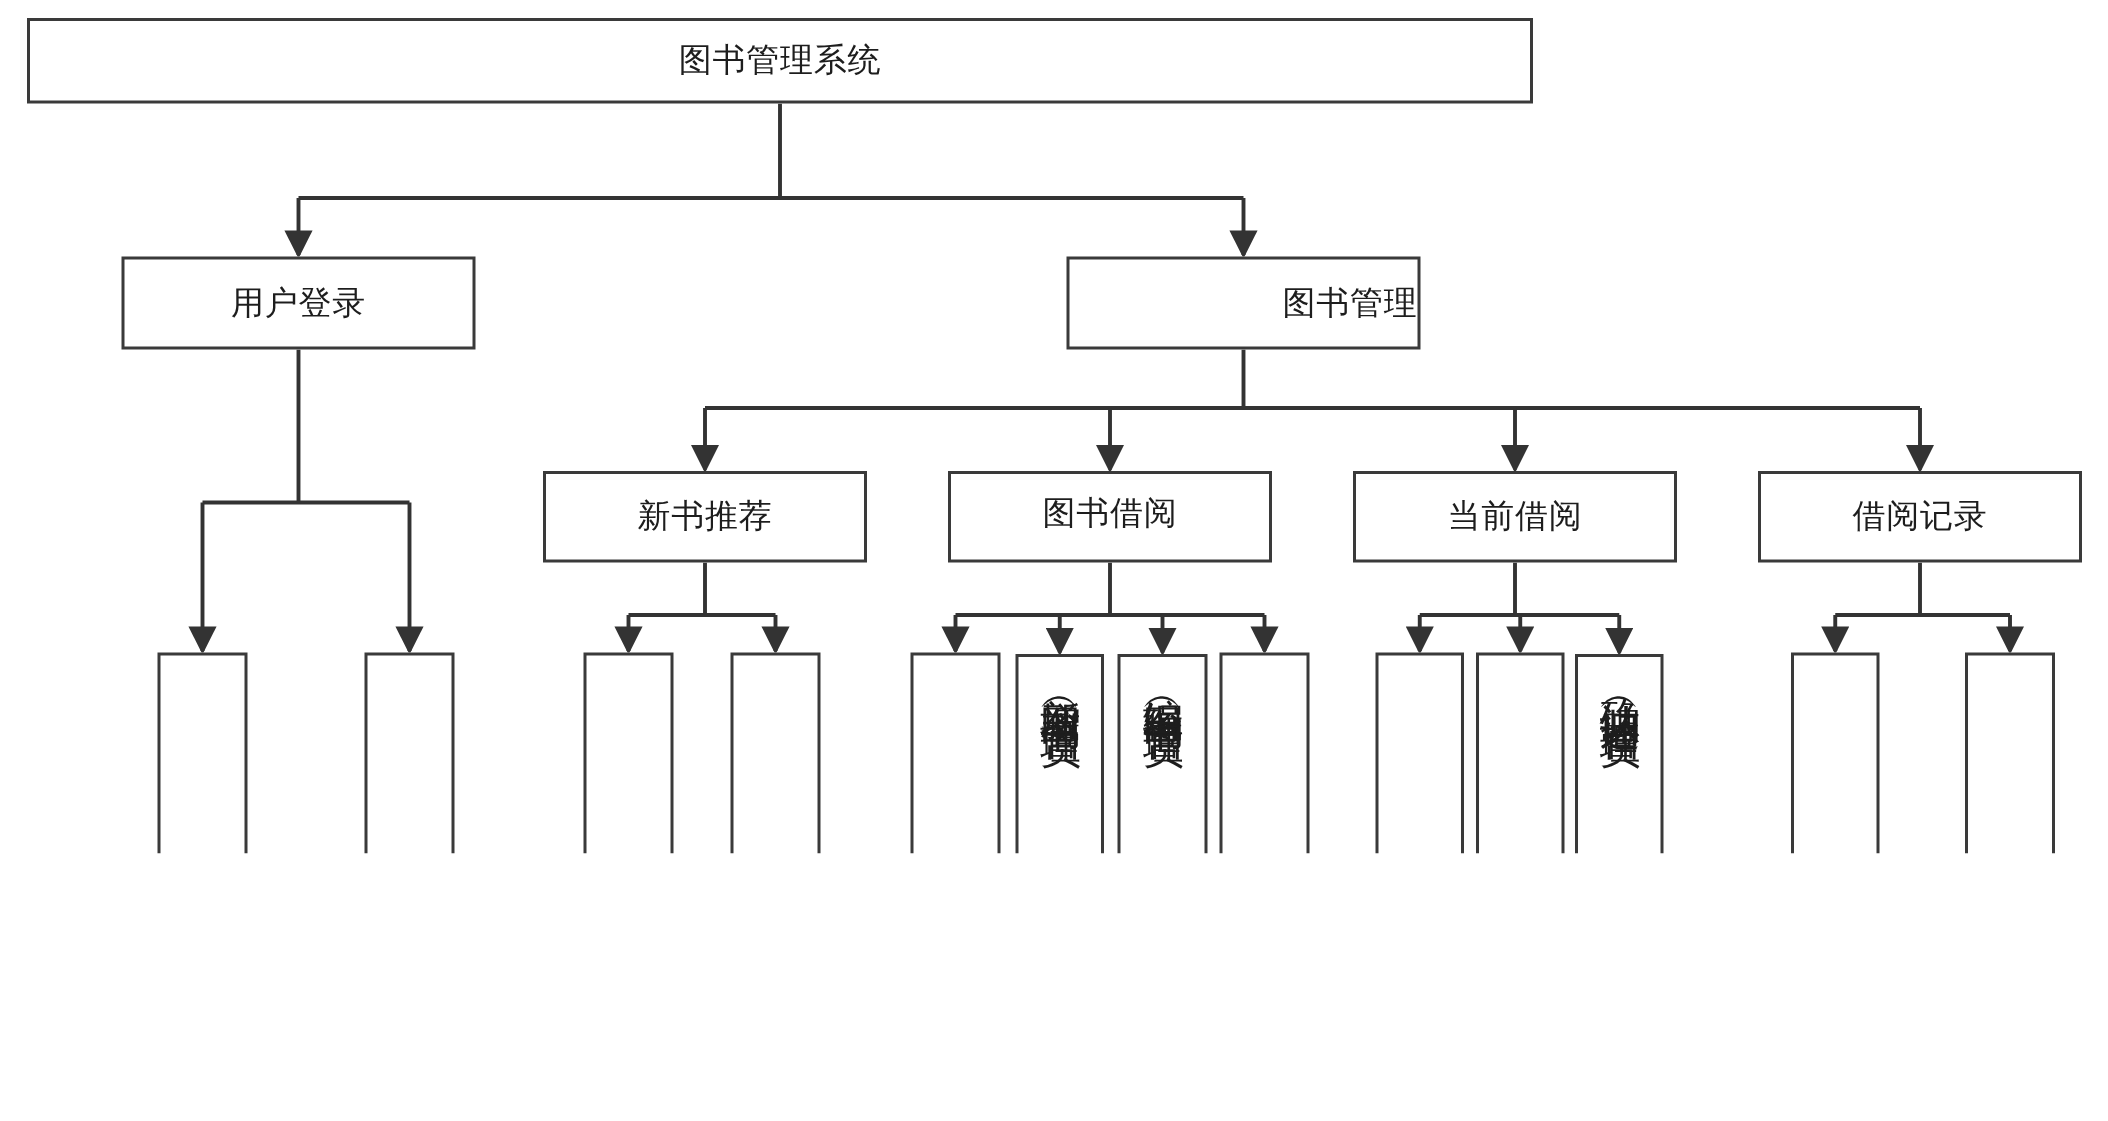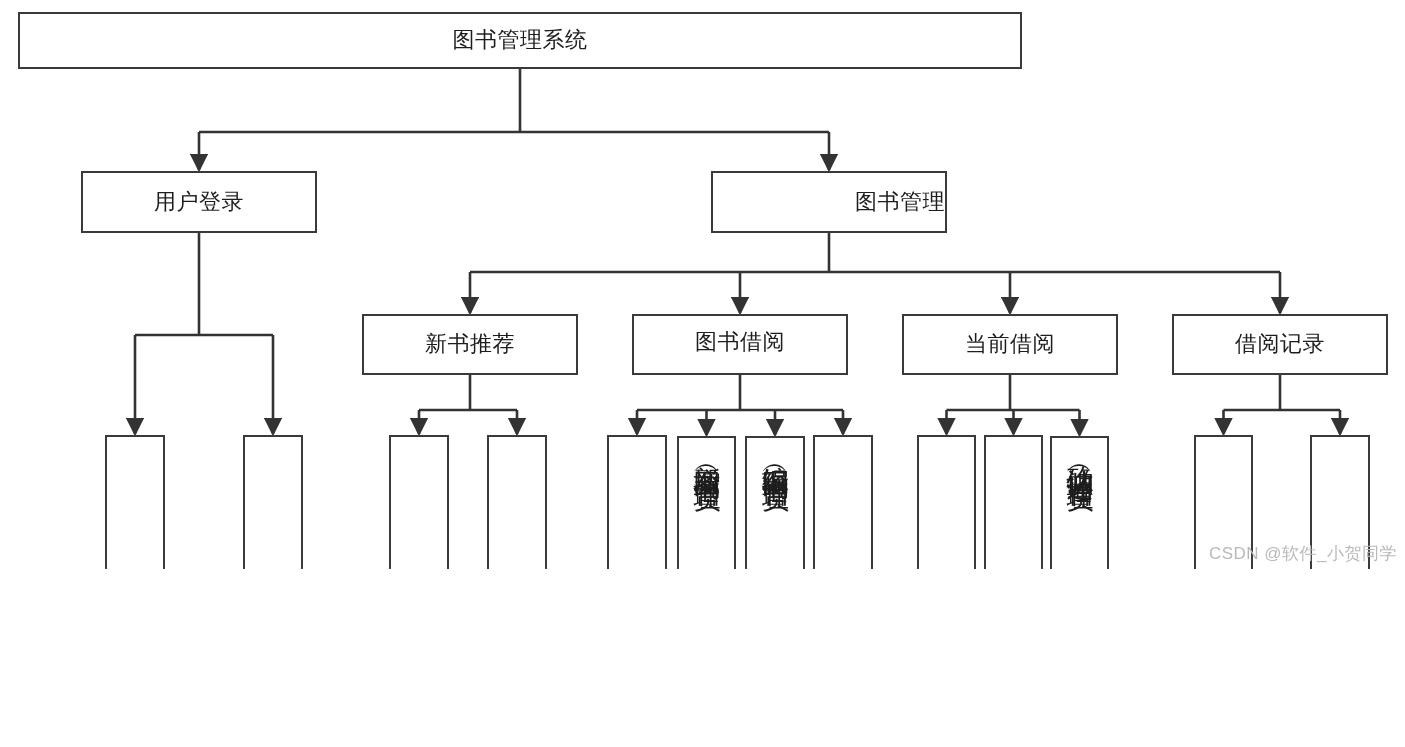--- a/index.html
+++ b/index.html
@@ -176,14 +176,13 @@
         <span class="label">确认归还（管理员）</span>
       </div>
       <div class="node vert mid" style="left: 1194px; top: 435px; width: 59px; height: 297px;">
         <span class="label">新增借阅记录</span>
       </div>
       <div class="node vert mid" style="left: 1310px; top: 435px; width: 60px; height: 297px;">
         <span class="label">查询借阅记录</span>
       </div>
     </div>
 
-  <div id="watermark">CSDN @软件_小贺同学</div>
 </div>
 
 </body></html>

